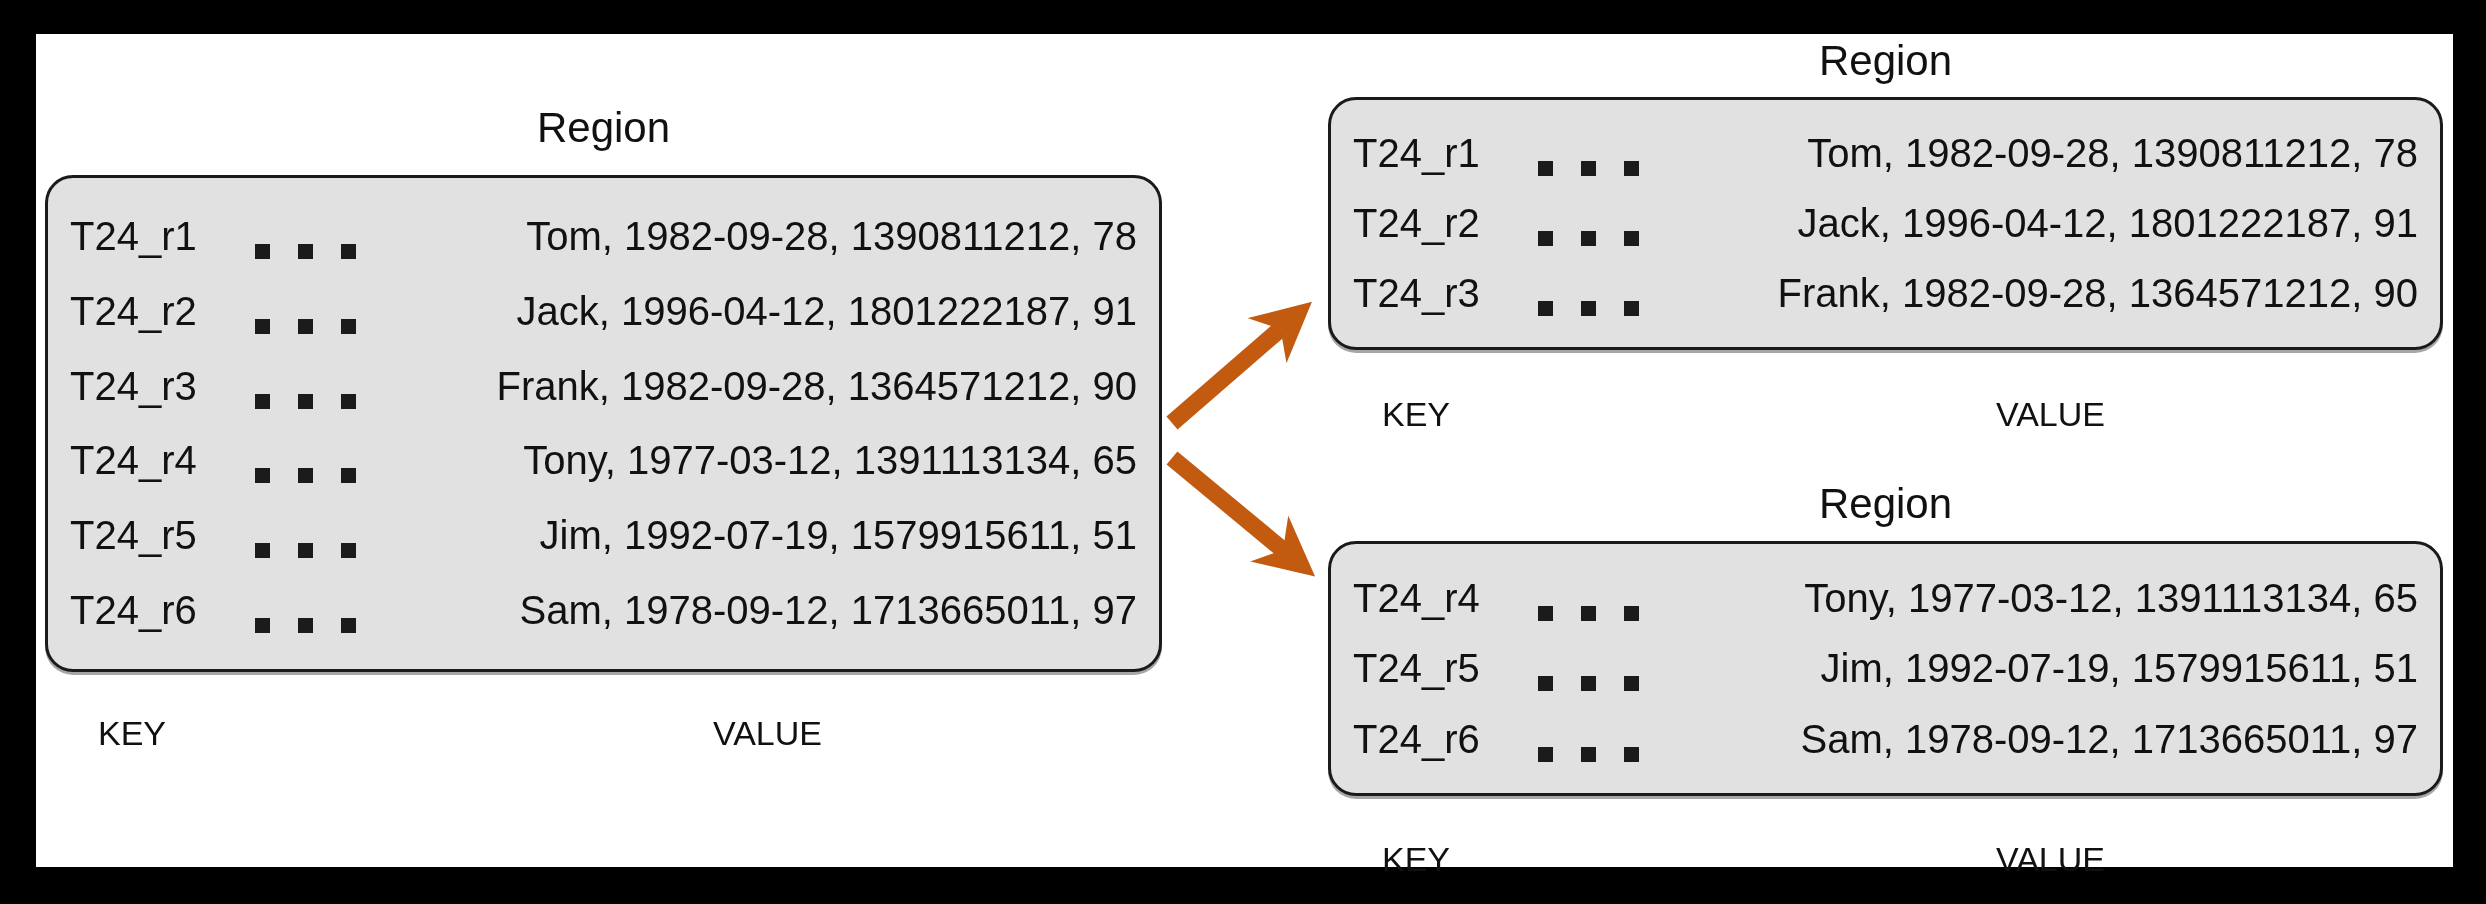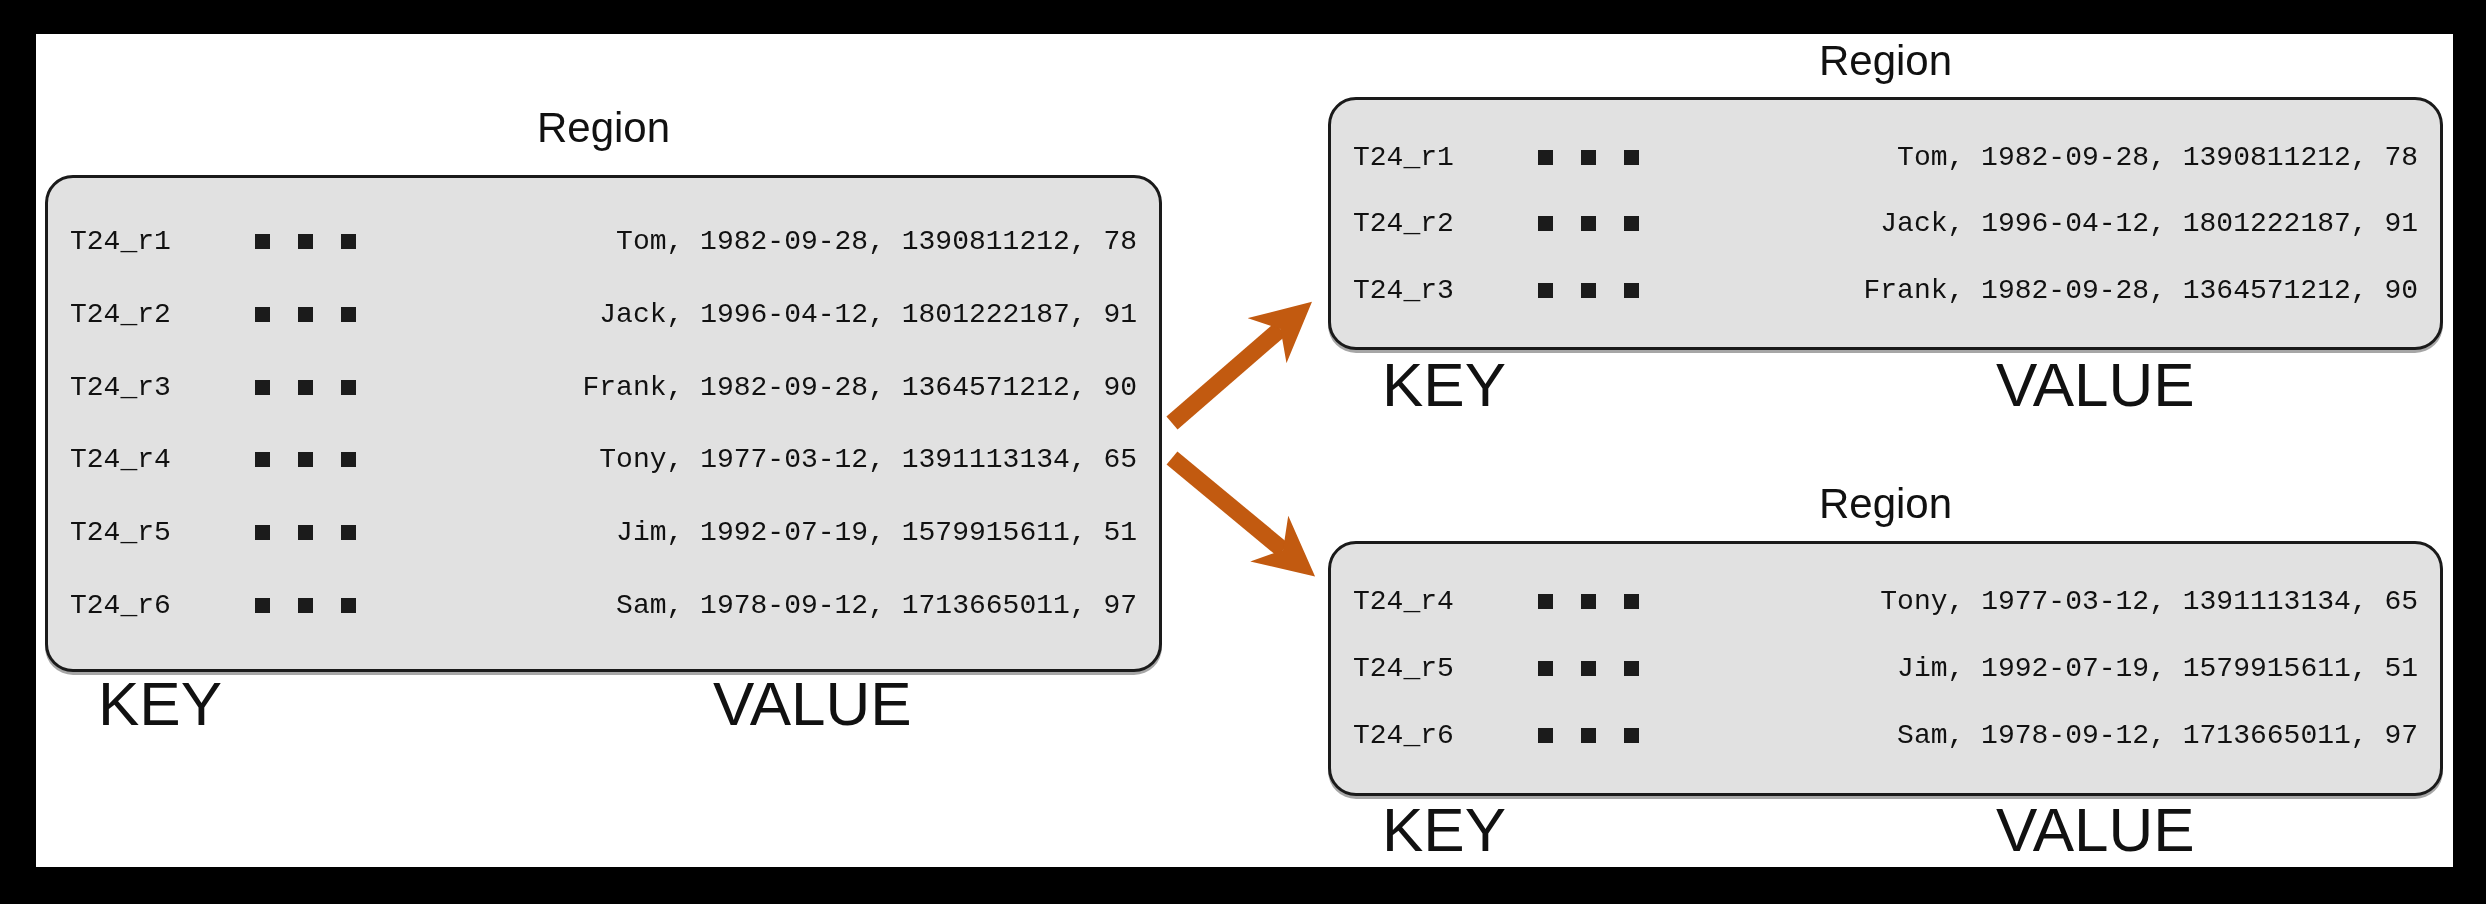--- a/index.html
+++ b/index.html
@@ -19,27 +19,27 @@
   }
   .region-box{
     position:absolute;box-sizing:border-box;
     background:var(--box_fill,#e1e1e1);
     border:3px solid var(--box_border,#1a1a1a);
     border-radius:28px;
     box-shadow:0 3px 0 rgba(0,0,0,0.35);
     display:flex;flex-direction:column;justify-content:space-evenly;
     padding:6px 22px;
   }
-  .row{display:flex;align-items:center;font-size:28px;white-space:nowrap;font-family:Liberation Mono, monospace;}
+  .row{display:flex;align-items:flex-end;font-size:40px;white-space:nowrap;}
   .rkey{width:185px;flex:none;}
   .dots{display:inline-flex;align-items:center;gap:28px;flex:none;margin-left:0;}
   .dots i{width:15px;height:15px;background:#1b1b1b;display:block;}
   .rval{flex:1;text-align:right;}
   .col-label{
-    position:absolute;font-size:62px;line-height:48px;white-space:nowrap;
+    position:absolute;font-size:34px;line-height:48px;white-space:nowrap;margin-top:29px;
   }
   .arrows{position:absolute;left:1150px;top:270px;width:200px;height:330px;}
   .arrows line{stroke:var(--arrow,#c25a10);stroke-width:17;}
   .arrows .ah{fill:var(--arrow,#c25a10);}
 </style>
 </head>
 <body>
 
 <div class="canvas"></div>
 

